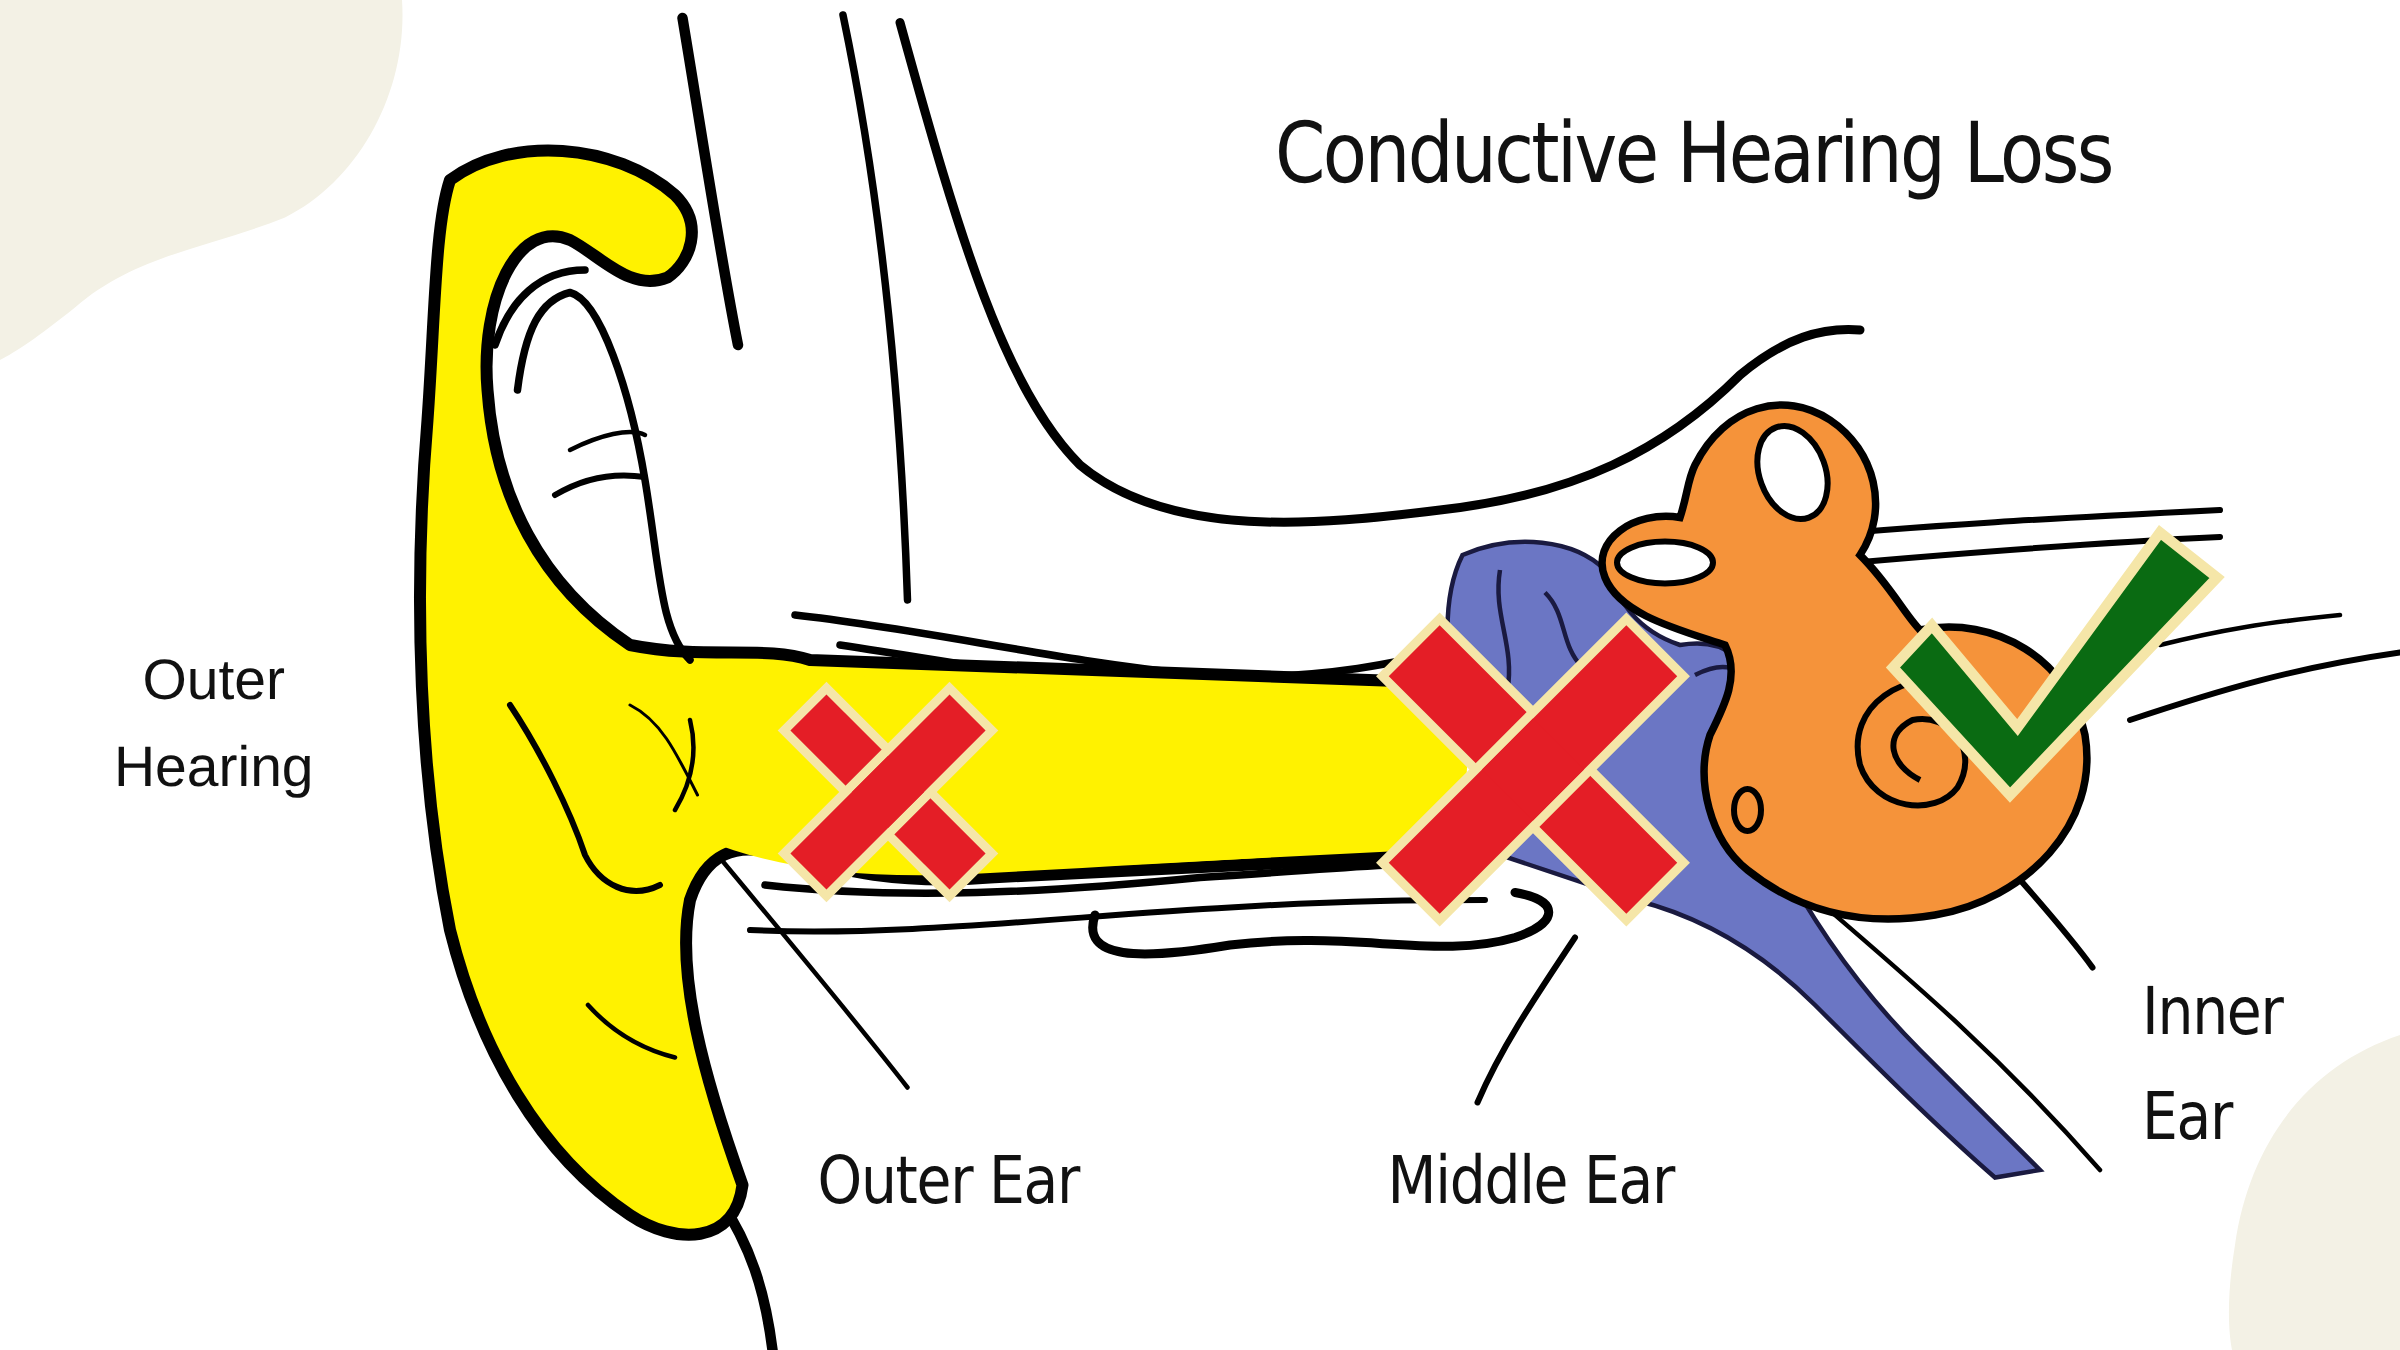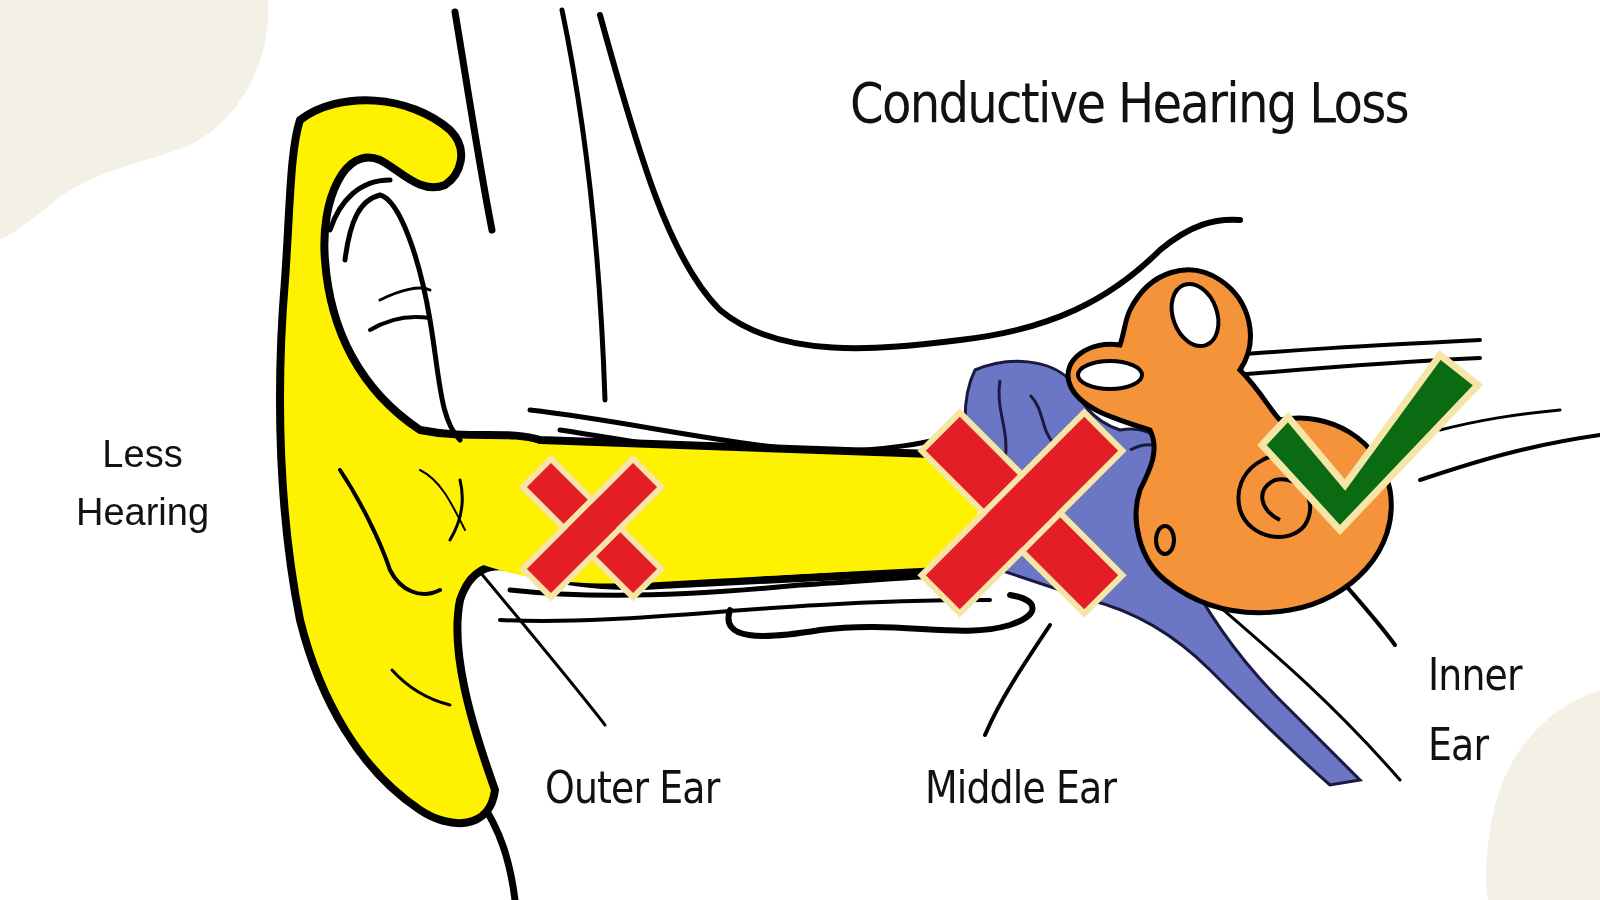--- a/index.html
+++ b/index.html
@@ -118,21 +118,21 @@
     </g>
 
     <g>
       <path d="M1288,417 L1345,485 L1440,355 L1478,385 L1340,530 L1262,445 Z" fill="#0a6b12" stroke="#f5e6a8" stroke-width="7" stroke-linejoin="miter"></path>
     </g>
   </svg>
 
   <div class="title">Conductive Hearing Loss</div>
 
   <div class="side-note">
-    <span>Less</span>
+    <span>Outer</span>
     <span>Hearing</span>
   </div>
 
   <div class="label label-outer">Outer Ear</div>
   <div class="label label-middle">Middle Ear</div>
   <div class="label label-inner">
     <span>Inner</span>
     <span>Ear</span>
   </div>
 </div>

